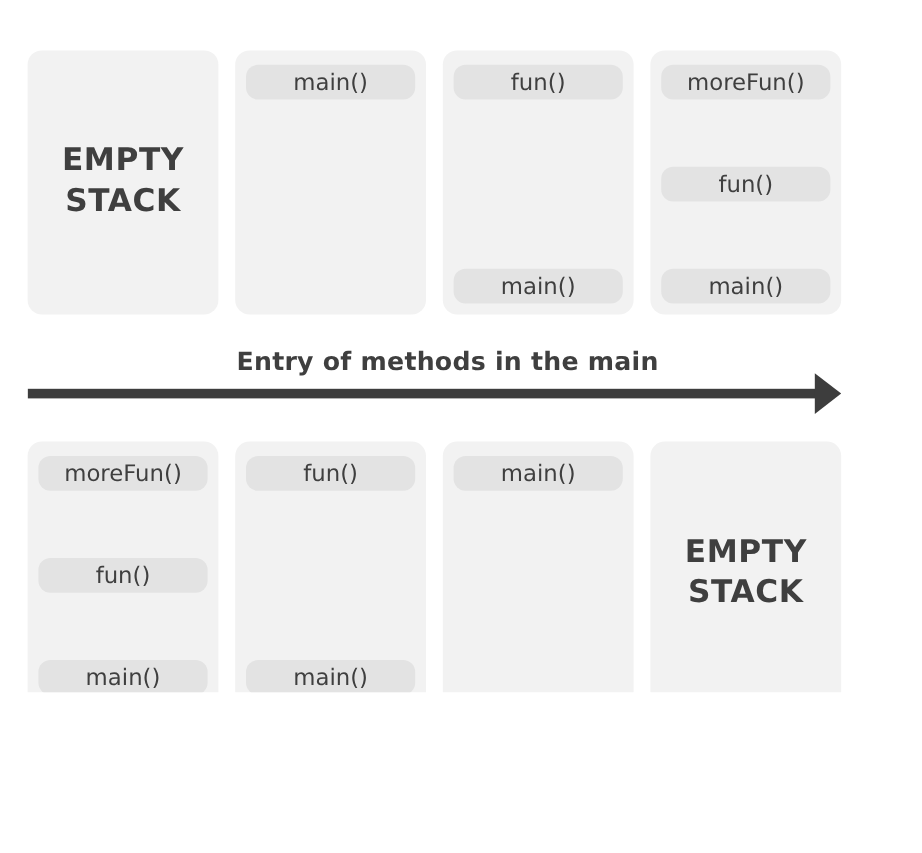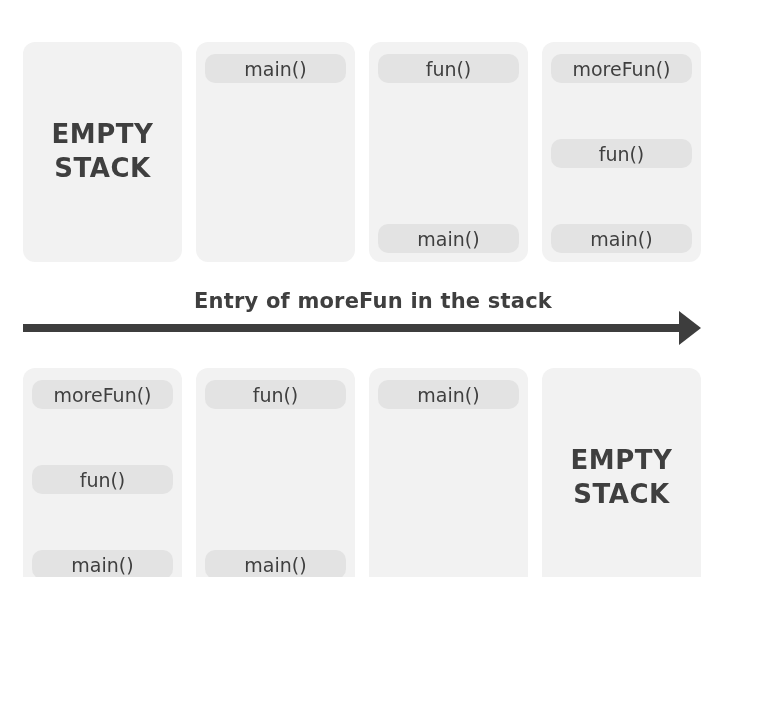--- a/index.html
+++ b/index.html
@@ -100,21 +100,21 @@
       </div>
 
       <div class="panel">
         <div class="pill">moreFun()</div>
         <div class="pill">fun()</div>
         <div class="pill">main()</div>
       </div>
 
     </div>
 
-    <div class="caption">Entry of moreFun in the stack</div>
+    <div class="caption">Entry of methods in the main</div>
 
     <svg class="arrow-svg" width="678" height="36" viewBox="0 0 678 36" aria-hidden="true">
       <rect x="0" y="14" width="660" height="8"></rect>
       <polygon points="656,1 678,18 656,35"></polygon>
     </svg>
   </section>
 
   <section class="phase removal">
     <div class="panel-row">
 

